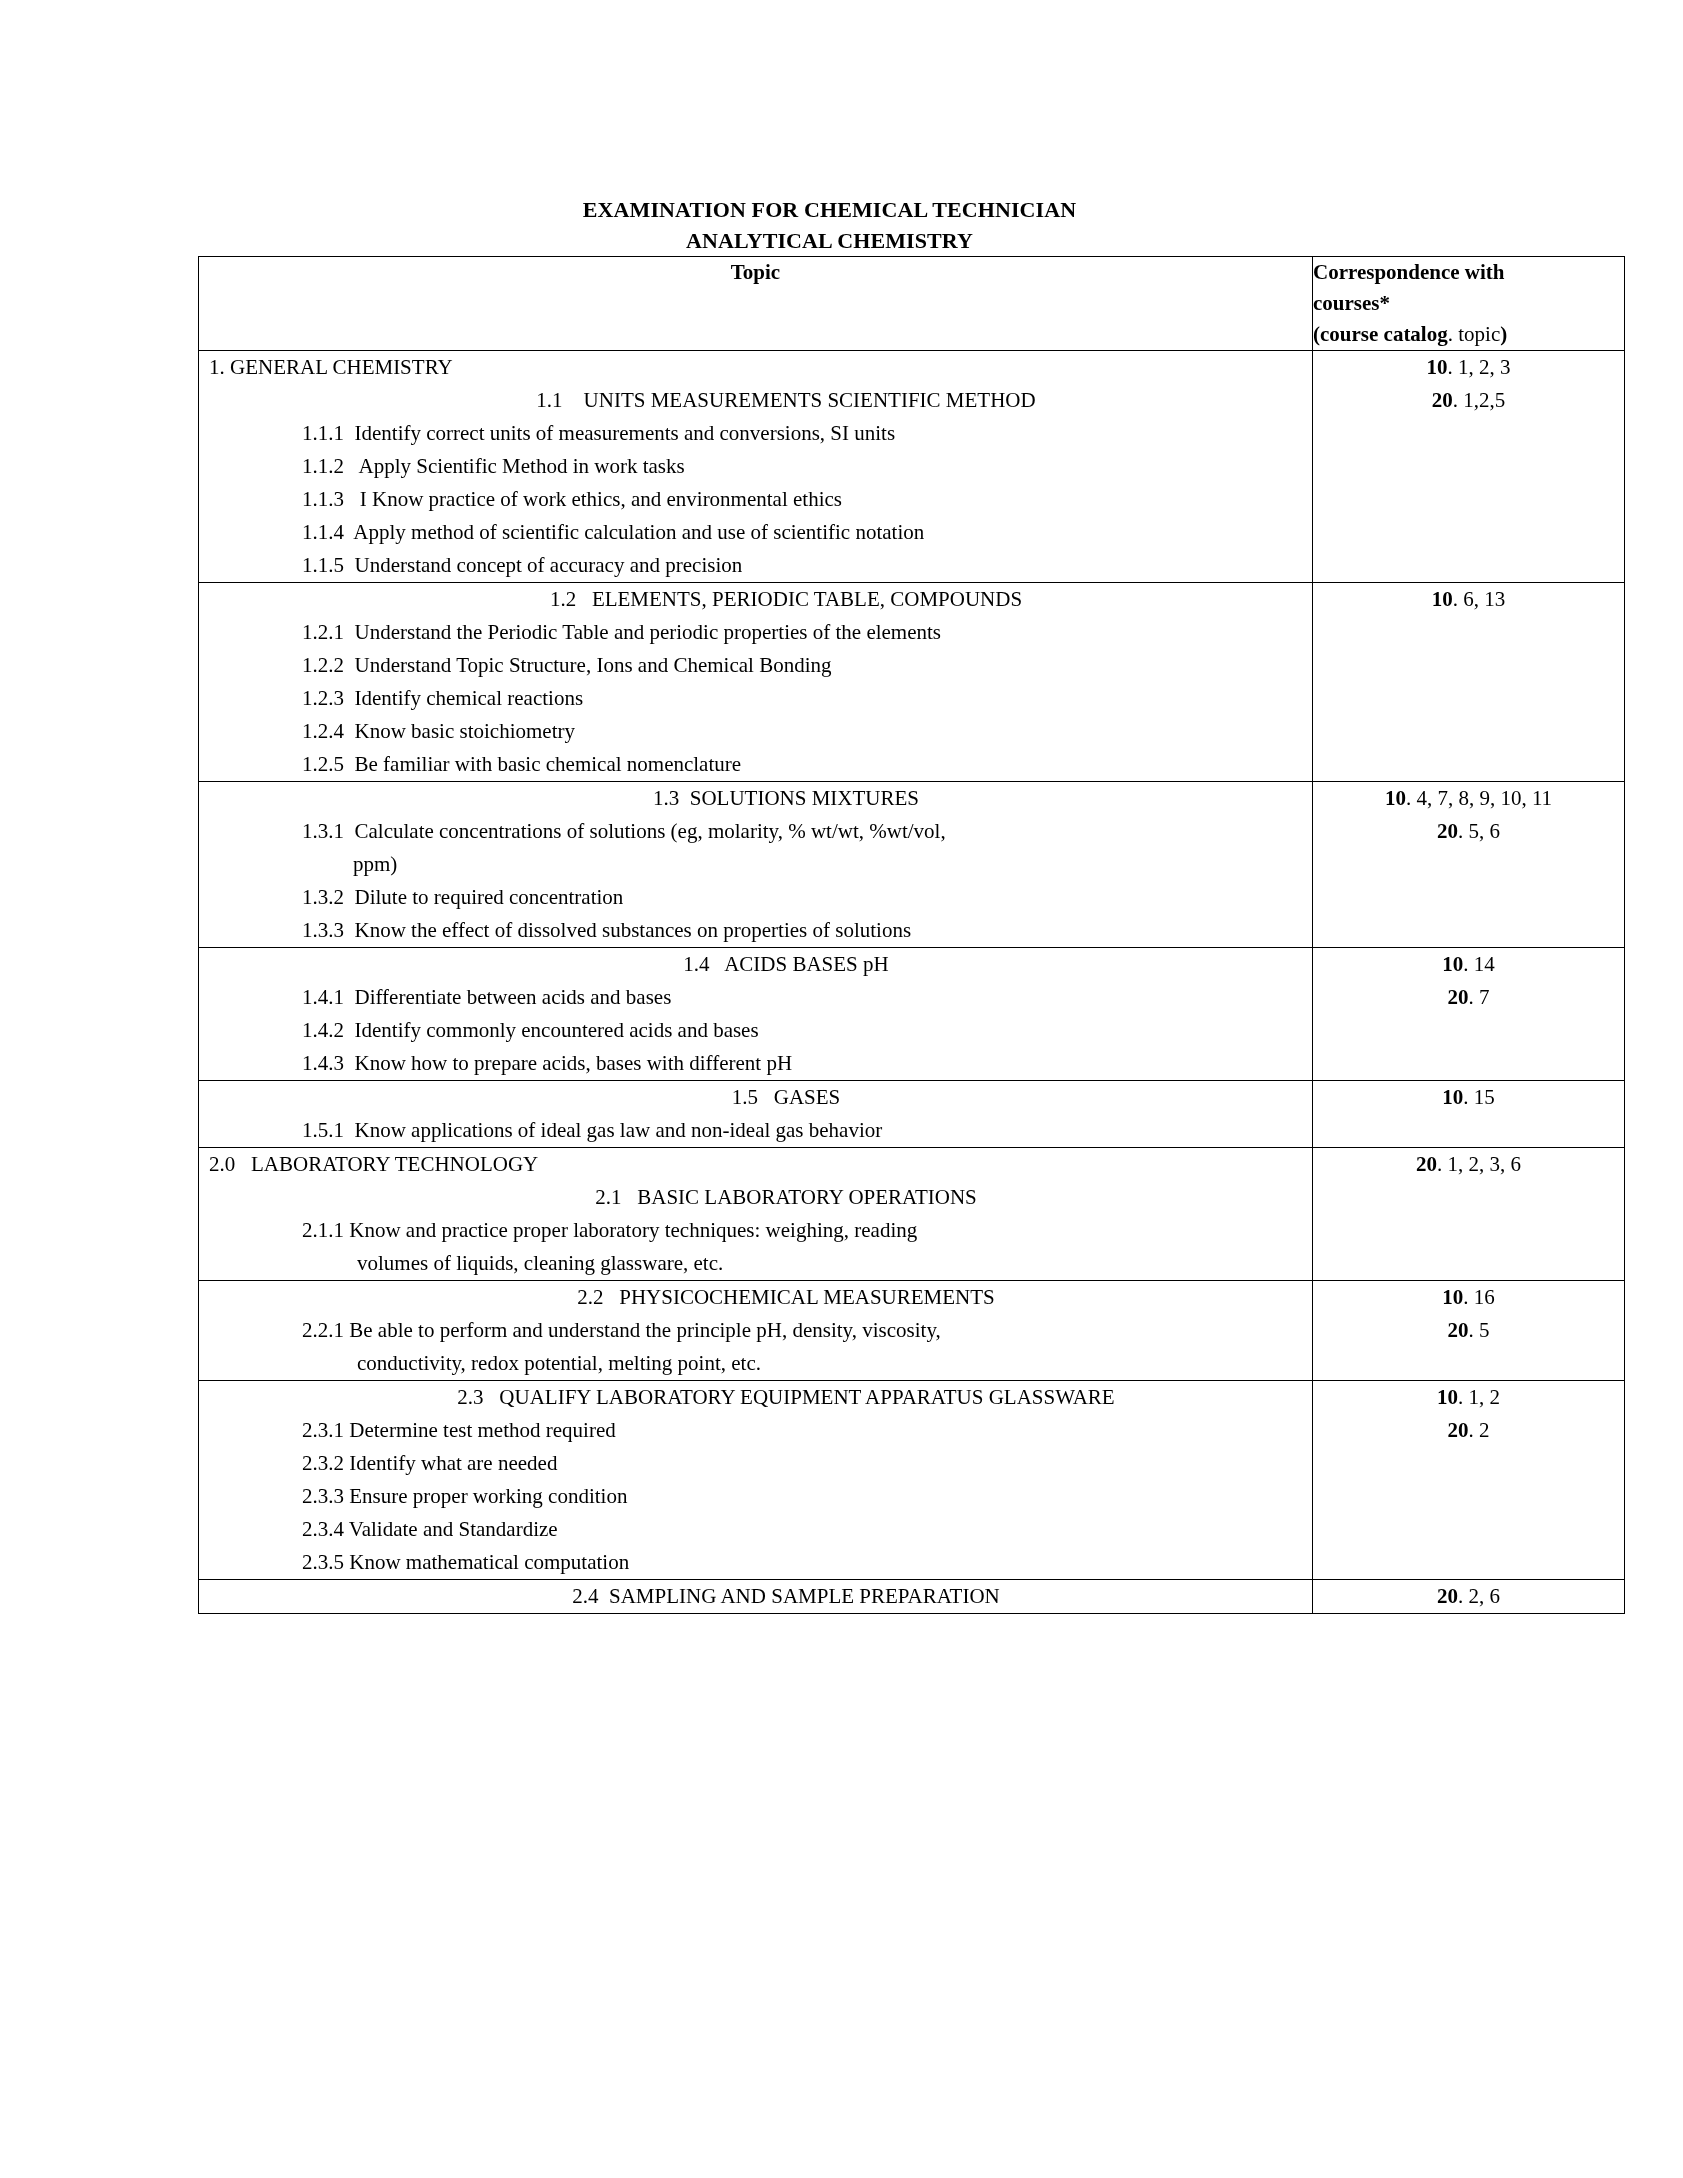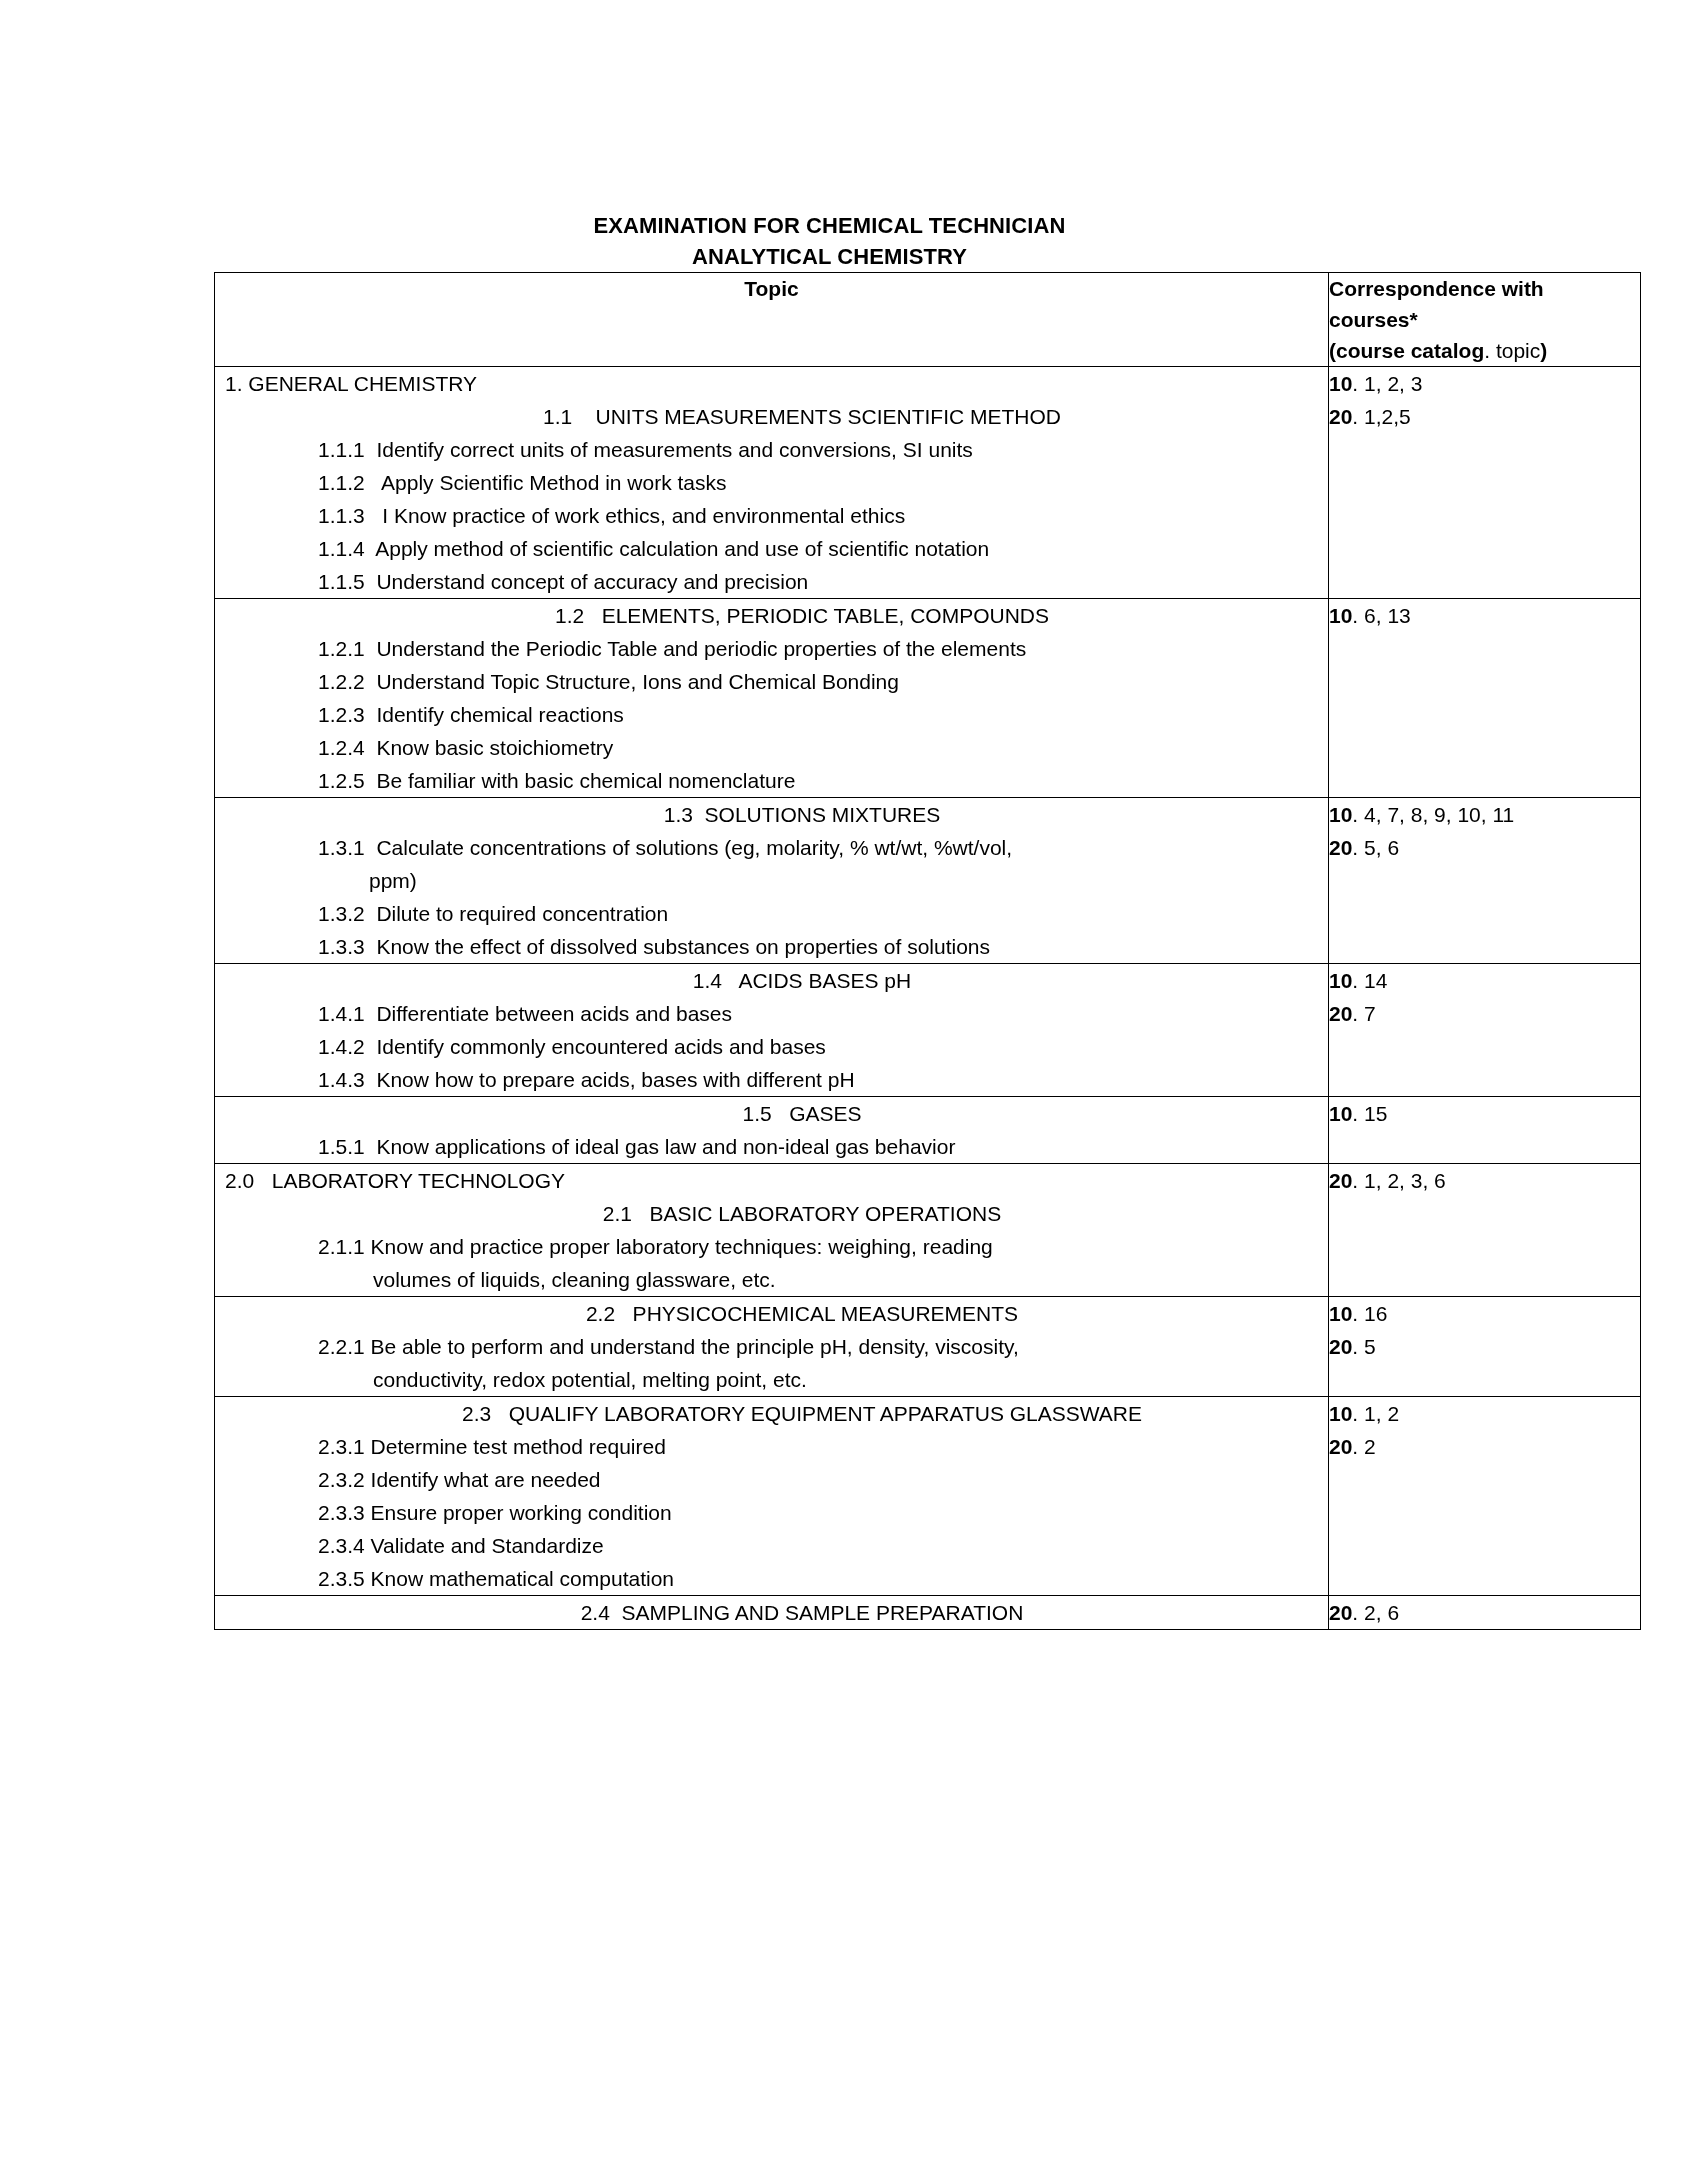--- a/index.html
+++ b/index.html
@@ -12,21 +12,22 @@
     height: 2178px;
     font-family: "Liberation Sans", sans-serif;
     color: #000000;
     -webkit-font-smoothing: antialiased;
   }
   .page {
     position: relative;
     width: 1659px;
     height: 2178px;
     box-sizing: border-box;
-    padding: 16px;
+    padding: 0;
+    font-family: Liberation Serif, serif;
   }
 
   
   .title-block {
     padding-top: 194px;
     text-align: center;
   }
   .title-line {
     font-size: 22px;
     font-weight: bold;
@@ -79,21 +80,21 @@
   }
   .lvl1 { padding-left: 10px; }
   .lvl2 { padding-left: 61px; text-align: center; }
   .lvl3 { padding-left: 103px; }
   .cont { padding-left: 154px; }
   .cont-b { padding-left: 158px; }
 
   
   .corr-cell {
     padding: 6px 6px 9px 6px;
-    text-align: left;
+    text-align: center;
   }
   .corr-line {
     line-height: 33px;
     white-space: nowrap;
   }
   .corr-line b { font-weight: bold; }
   .corr-line span.num { font-weight: normal; }
 </style>
 </head>
 <body>

